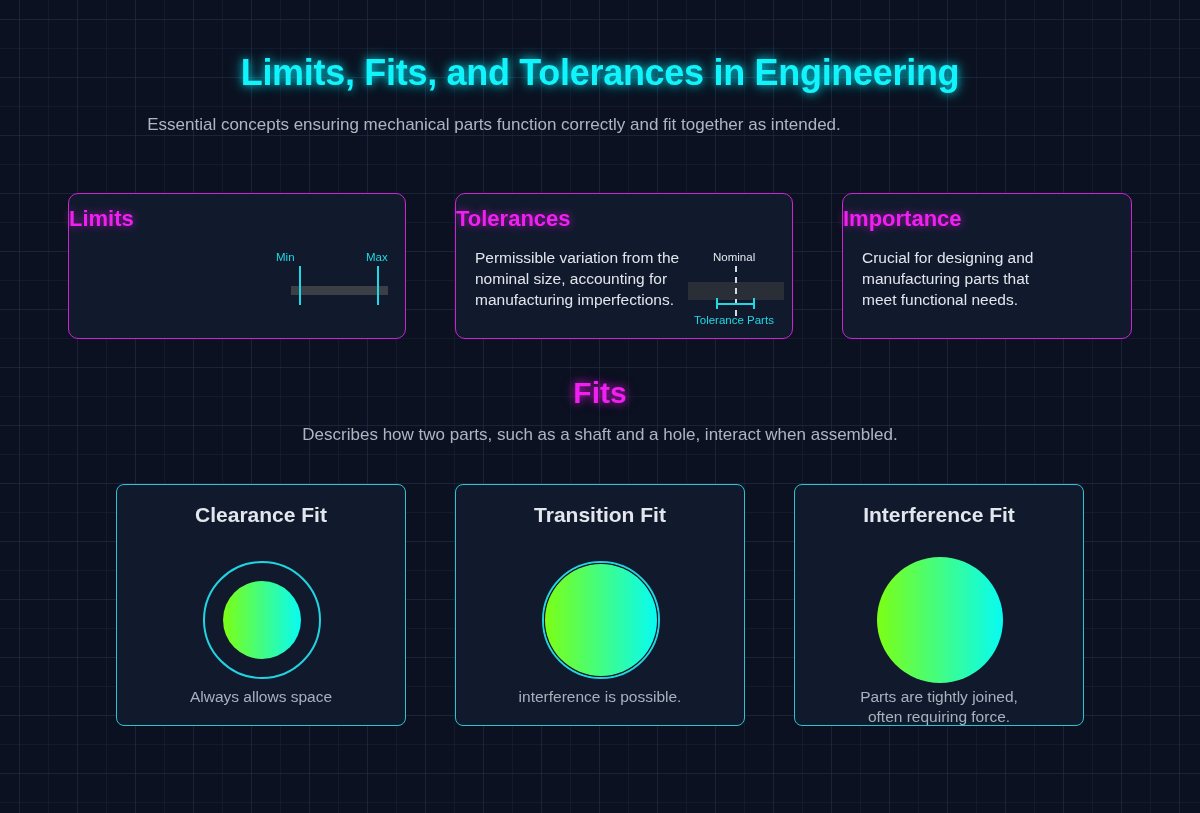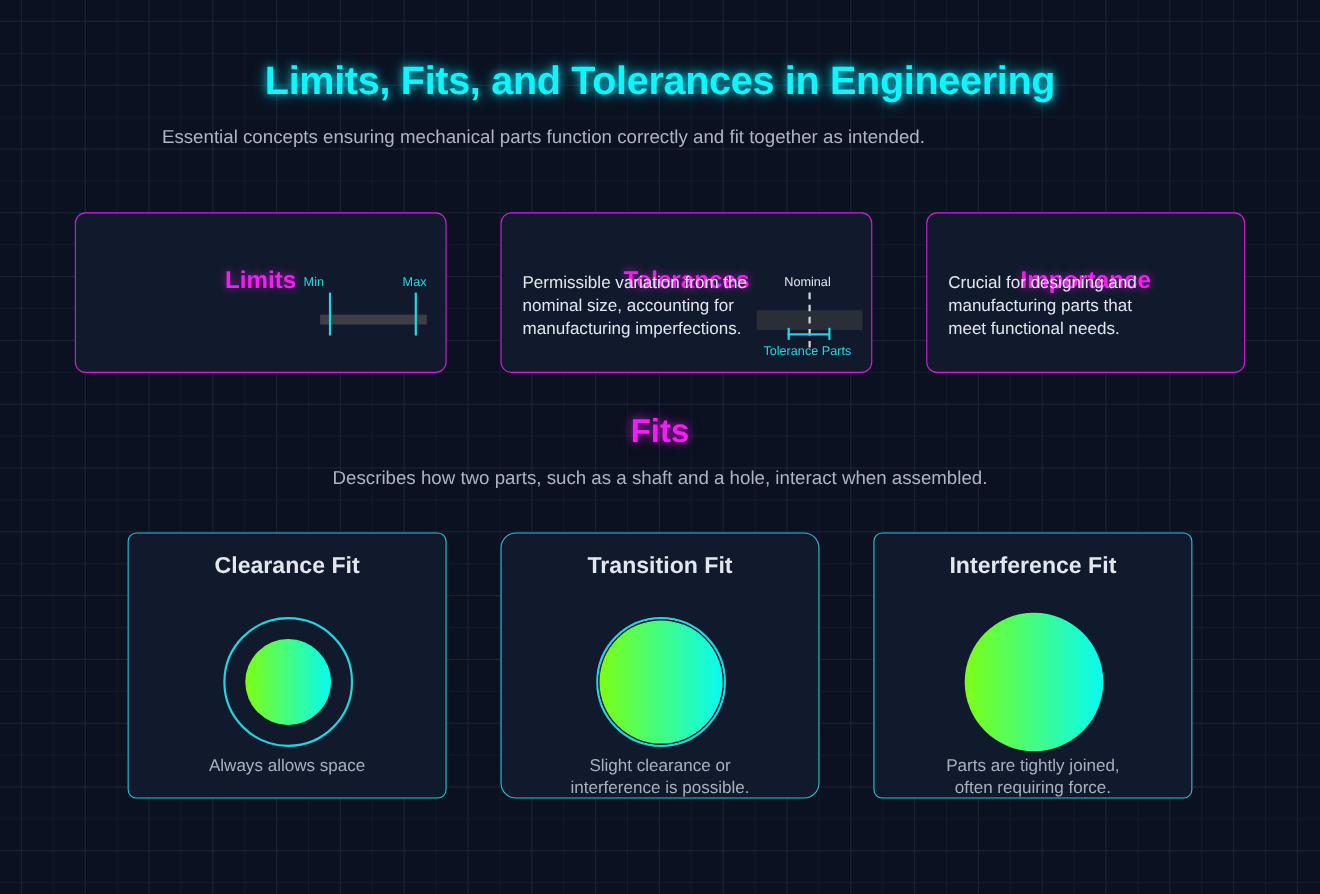--- a/index.html
+++ b/index.html
@@ -26,24 +26,23 @@
   .subtitle {
     left:0; width:988px; top:115px; text-align:center;
     font-size:17px; color:#aeb5c2;
   }
   .top-card {
     top:193px; height:146px; box-sizing:border-box;
     border:1.5px solid #cf22d6; border-radius:10px;
     background:#111a2d;
   }
   .top-card .card-title {
-    position:absolute; left:0; right:0; top:12px; text-align:center;
+    position:absolute; left:0; right:0; top:12px; 
     font-size:22px; font-weight:bold; color:#f21ff2;
     text-shadow:0 0 8px rgba(242,31,242,0.6);
-    margin-top:36px;
   }
   .top-card .card-text {
     position:absolute; left:19px; top:53px; width:232px;
     font-size:15.5px; line-height:21px; color:#e2e5ec;
   }
   .diagram-label { font-size:11.5px; color:#1fd8e4; }
   .fits-title {
     left:0; width:1200px; top:376px; text-align:center;
     font-size:30px; font-weight:bold; color:#f21ff2;
     text-shadow:0 0 8px rgba(242,31,242,0.6), 0 0 14px rgba(242,31,242,0.35);
@@ -111,26 +110,25 @@
 
 <div class="abs fit-card" style="left:116px;">
   <div class="fit-title">Clearance Fit</div>
   <div class="hole" style="left:86px; top:76px; width:118px; height:118px; border:2px solid #22d3e0;"></div>
   <div class="shaft" style="left:106px; top:96px; width:78px; height:78px;"></div>
   <div class="fit-desc">
     <div>Always allows space</div>
   </div>
 </div>
 
-<div class="abs fit-card" style="left:455px;border-radius:14px;">
+<div class="abs fit-card" style="left:455px;">
   <div class="fit-title">Transition Fit</div>
   <div class="hole" style="left:86px; top:76px; width:118px; height:118px; border:2px solid #22d3e0;"></div>
   <div class="shaft" style="left:89px; top:79px; width:112px; height:112px; box-shadow:0 0 0 1px #0e1626;"></div>
   <div class="fit-desc">
-    <div>Slight clearance or</div>
     <div>interference is possible.</div>
   </div>
 </div>
 
 <div class="abs fit-card" style="left:794px;">
   <div class="fit-title">Interference Fit</div>
   <div class="shaft" style="left:82px; top:72px; width:126px; height:126px;"></div>
   <div class="fit-desc">
     <div>Parts are tightly joined,</div>
     <div>often requiring force.</div>

